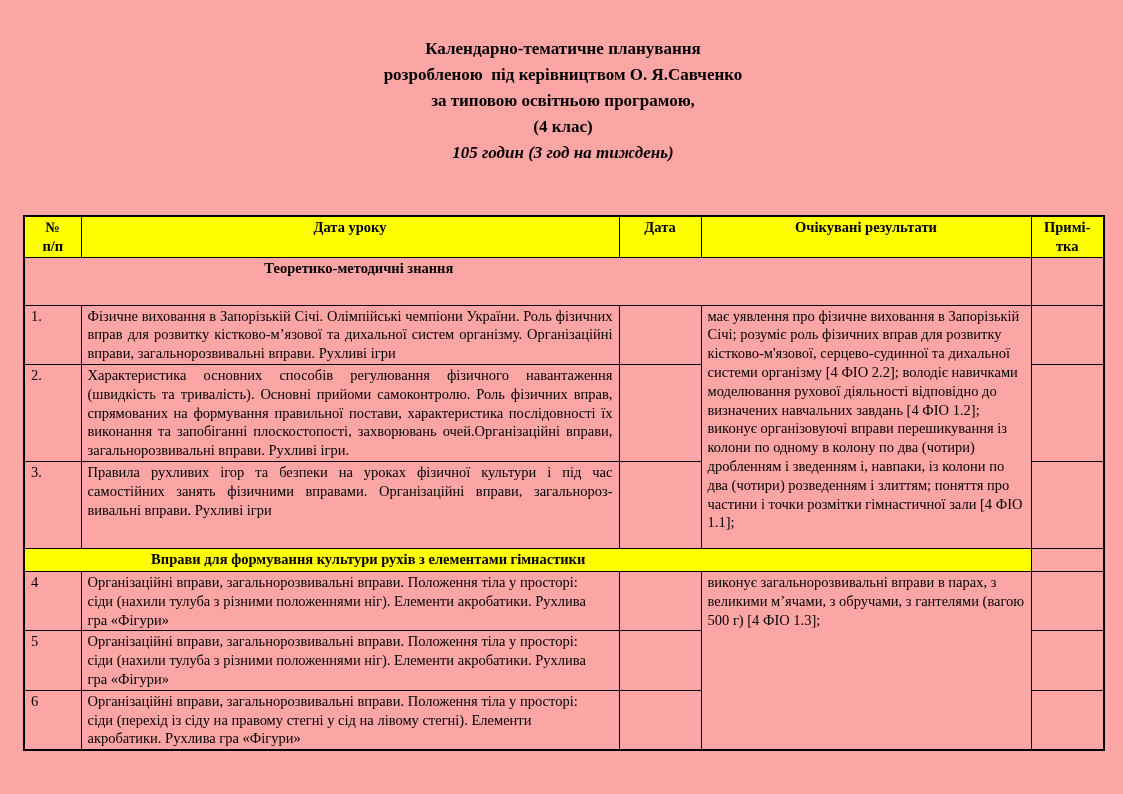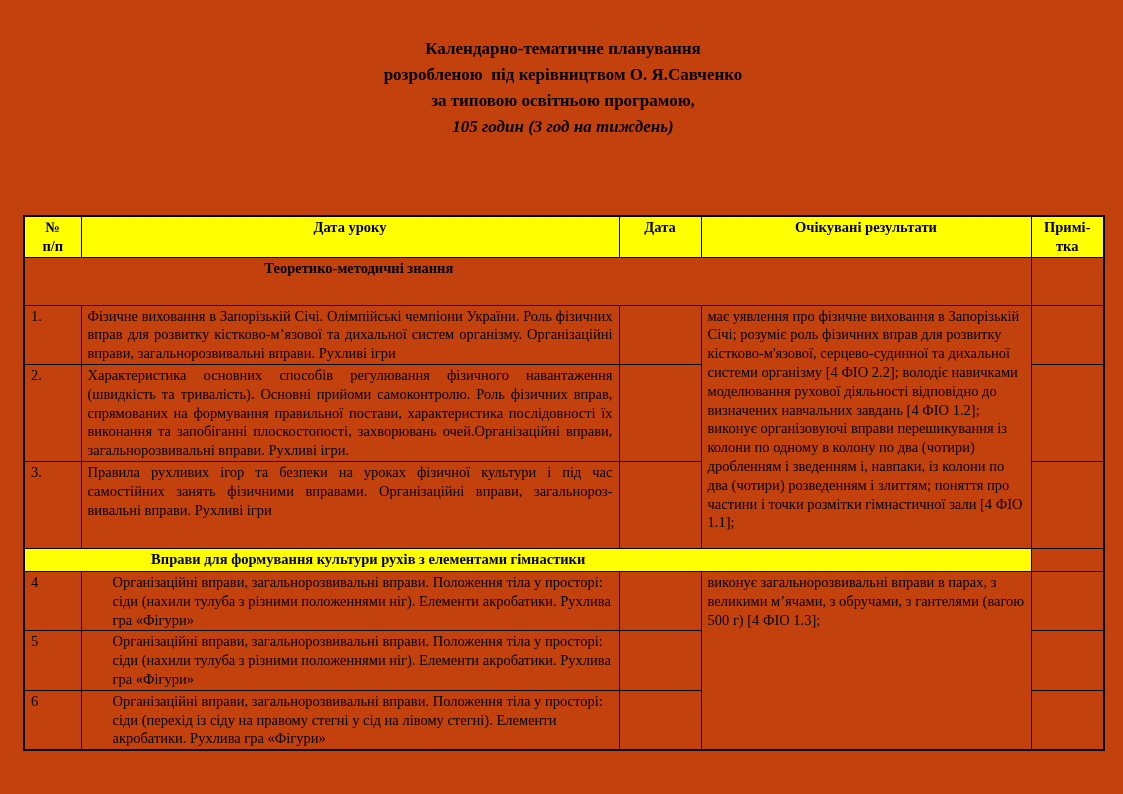--- a/index.html
+++ b/index.html
@@ -9,21 +9,21 @@
   html, body {
     margin: 0; padding: 0;
     background: #ffffff;
     font-family: "Liberation Serif", "DejaVu Serif", serif;
     color: #000;
   }
   .page {
     position: relative;
     width: 1123px;
     height: 794px;
-    background: #c2410c;
+    background: #fca5a5;
     overflow: hidden;
   }
   .title-block {
     position: absolute;
     left: 23px;
     top: 36px;
     width: 1080px;
     text-align: center;
     font-weight: bold;
     font-size: 17px;
@@ -54,21 +54,21 @@
     font-weight: bold;
     text-align: center;
     font-size: 15.5px;
     line-height: 19px;
     padding-top: 2px;
     border-bottom: 2px solid var(--bcol);
   }
   .pre { white-space: pre-line; }
   td.num-cell { padding-left: 6px; }
   td.topic-cell.justify { text-align: justify; }
-  .topic-narrow { max-width: 500px; margin-left: 25px; }
+  .topic-narrow { max-width: 500px; }
   td.date-cell { border-right: none; }
   td.results-cell {
     border-left: none;
     font-size: 14.2px;
     line-height: 18.2px;
     padding: 2px 12px 2px 7px;
   }
   td.section-cell {
     font-weight: bold;
     font-size: 15px;
@@ -85,20 +85,21 @@
 </style>
 </head>
 <body>
 
 <div class="page">
 
   <div class="title-block">
     <div class="title-line">Календарно-тематичне планування</div>
     <div class="title-line">розробленою  під керівництвом О. Я.Савченко</div>
     <div class="title-line">за типовою освітньою програмою,</div>
+    <div class="title-line">(4 клас)</div>
     <div class="title-line italic">105 годин (3 год на тиждень)</div>
   </div>
 
   <table class="plan">
     <colgroup>
       <col style="width:57px">
       <col style="width:538px">
       <col style="width:82px">
       <col style="width:330px">
       <col style="width:73px">

